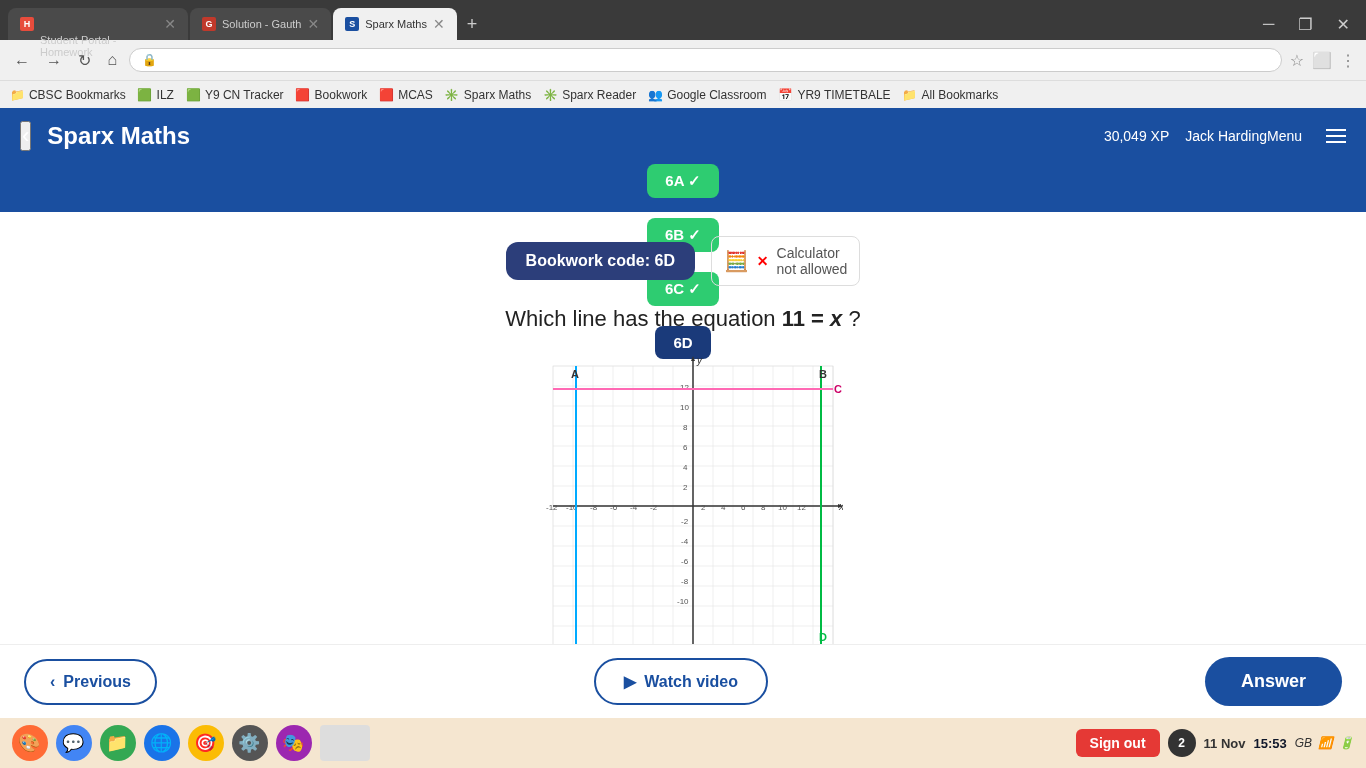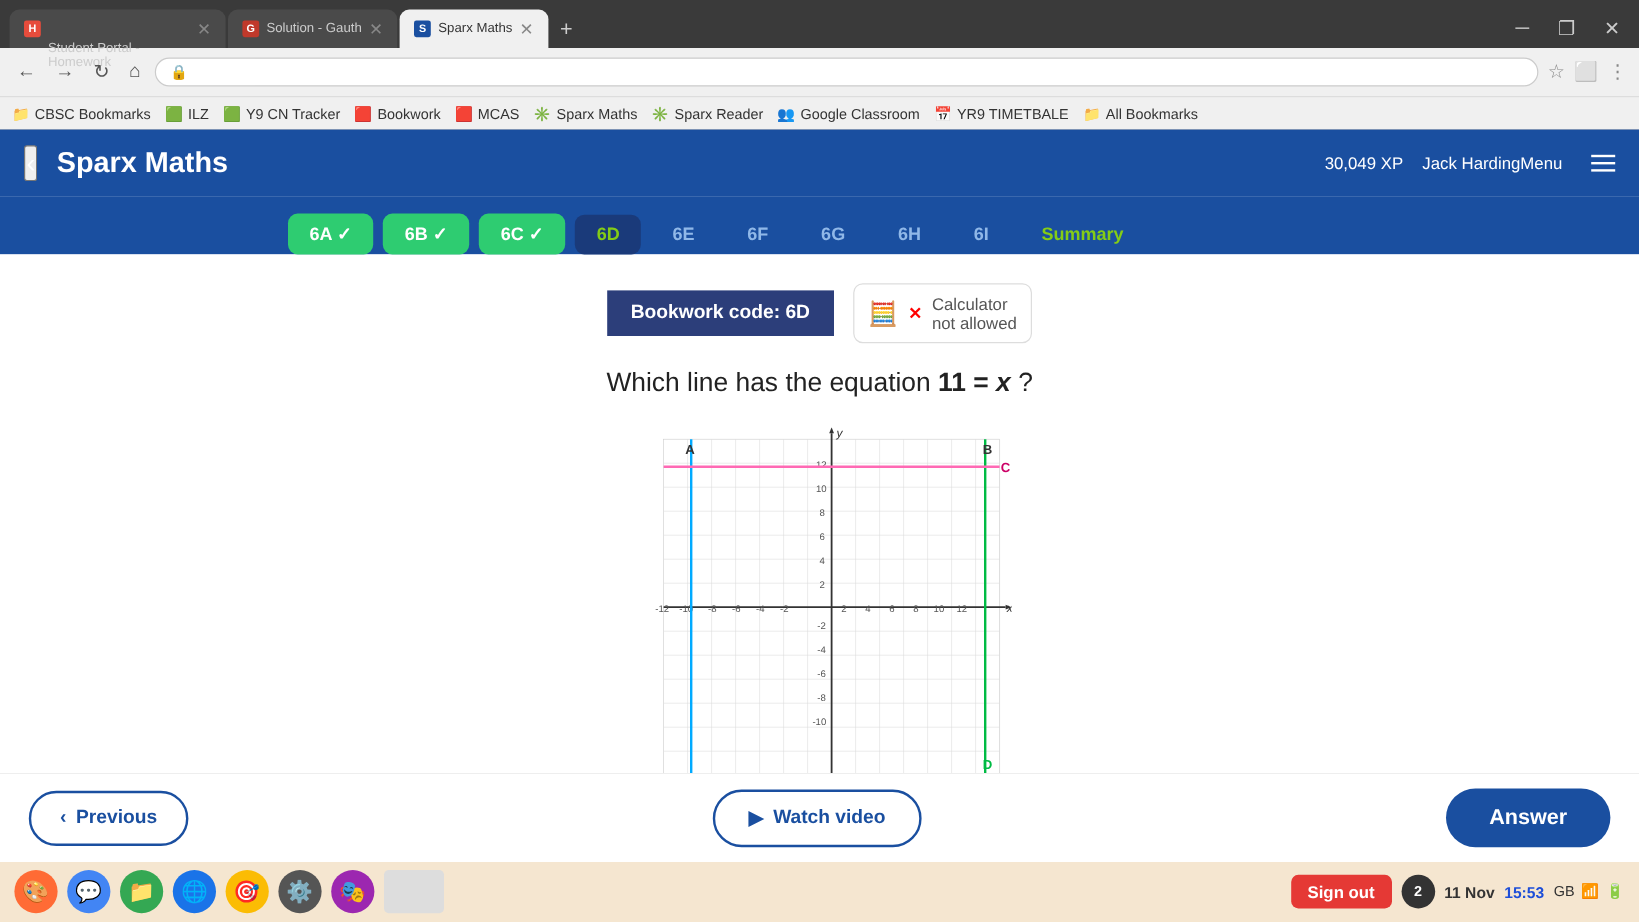--- a/index.html
+++ b/index.html
@@ -25,33 +25,33 @@
     .app-header { background: #1a4fa0; display: flex; align-items: center; padding: 0 20px; height: 56px; }
     .back-btn { color: white; font-size: 22px; cursor: pointer; margin-right: 16px; }
     .app-title { color: white; font-size: 24px; font-weight: bold; flex: 1; }
     .xp-info { color: white; font-size: 14px; margin-right: 16px; }
     .user-name { color: white; font-size: 14px; }
     .menu-btn { color: white; font-size: 14px; cursor: pointer; display: flex; align-items: center; gap: 24px; border: none; background: none; }
     .hamburger { display: flex; flex-direction: column; gap: 4px; }
     .hamburger span { display: block; width: 20px; height: 2px; background: white; }
 
     
-    .tab-nav { background: #1a4fa0; display: flex; align-items: flex-end; padding: 0 240px; gap: 8px; height: 48px; }
+    .tab-nav { background: #1a4fa0; display: flex; align-items: center; padding: 0 240px; gap: 20px; height: 48px; flex-direction: column; }
     .nav-tab { padding: 8px 18px; border-radius: 8px; font-size: 15px; font-weight: 600; cursor: pointer; color: white; border: none; background: none; }
     .nav-tab.completed { background: #2ecc71; color: white; display: flex; align-items: center; gap: 6px; }
-    .nav-tab.active { background: #1a3a7a; color: #84cc16; }
+    .nav-tab.active { background: #1a3a7a; color: #ffffff; }
     .nav-tab.inactive { color: #90b8e8; }
     .nav-tab.summary { color: #84cc16; font-weight: 600; }
 
     
     .main-content { background: white; padding: 24px; display: flex; flex-direction: column; align-items: center; min-height: calc(768px - 40px - 40px - 28px - 56px - 48px - 60px - 50px); }
 
     
     .bookwork-row { display: flex; align-items: center; gap: 16px; margin-bottom: 20px; }
-    .bookwork-badge { background: #2c3e7a; color: white; padding: 10px 20px; border-radius: 0; font-size: 16px; font-weight: 600; }
+    .bookwork-badge { background: #2c3e7a; color: white; padding: 10px 20px; border-radius: 12px; font-size: 16px; font-weight: 600; }
     .calc-info { display: flex; align-items: center; gap: 8px; color: #555; font-size: 14px; border: 1px solid #ddd; padding: 8px 12px; border-radius: 8px; }
     .calc-icon { font-size: 20px; }
     .calc-x { color: red; font-size: 14px; font-weight: bold; }
 
     
     .question { font-size: 22px; color: #222; margin-bottom: 24px; text-align: center; }
 
     
     .graph-container { position: relative; width: 320px; height: 320px; }
 
@@ -61,22 +61,22 @@
     .watch-btn { border: 2px solid #1a4fa0; color: #1a4fa0; background: white; padding: 12px 28px; border-radius: 30px; font-size: 16px; font-weight: 600; cursor: pointer; display: flex; align-items: center; gap: 8px; }
     .answer-btn { background: #1a4fa0; color: white; padding: 14px 36px; border-radius: 30px; font-size: 18px; font-weight: 700; cursor: pointer; border: none; }
 
     
     .taskbar { position: fixed; bottom: 0; left: 0; right: 0; background: #f5e6d0; display: flex; align-items: center; padding: 4px 12px; height: 50px; gap: 8px; }
     .taskbar-icon { width: 36px; height: 36px; border-radius: 50%; display: flex; align-items: center; justify-content: center; font-size: 18px; cursor: pointer; }
     .taskbar-spacer { flex: 1; }
     .sign-out-btn { background: #e53935; color: white; border: none; padding: 6px 14px; border-radius: 6px; font-size: 14px; font-weight: 600; cursor: pointer; }
     .taskbar-circle { width: 28px; height: 28px; border-radius: 50%; background: #333; color: white; display: flex; align-items: center; justify-content: center; font-size: 12px; font-weight: bold; }
     .taskbar-date { font-size: 13px; color: #333; font-weight: 600; }
-    .taskbar-time { font-size: 13px; color: #1d4ed8; font-weight: 600; }
-    .taskbar-info { display: flex; align-items: center; gap: 6px; font-size: 12px; color: #333; }
+    .taskbar-time { font-size: 13px; color: #0f172a; font-weight: 600; }
+    .taskbar-info { display: flex; align-items: center; gap: 6px; font-size: 12px; color: #333; font-style: italic; }
 
     
     .window-controls { display: flex; gap: 8px; align-items: center; margin-left: auto; }
     .win-btn { background: none; border: none; color: #ccc; font-size: 16px; cursor: pointer; padding: 4px 8px; }
   </style>
 </head>
 <body>
 
 <div class="browser-chrome">
   <div class="browser-tabs">

